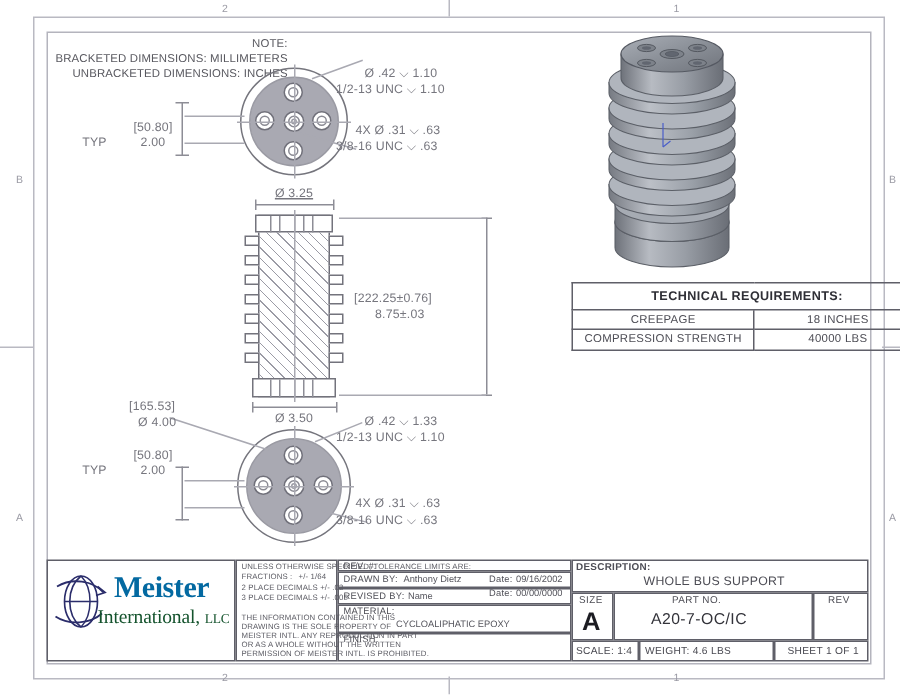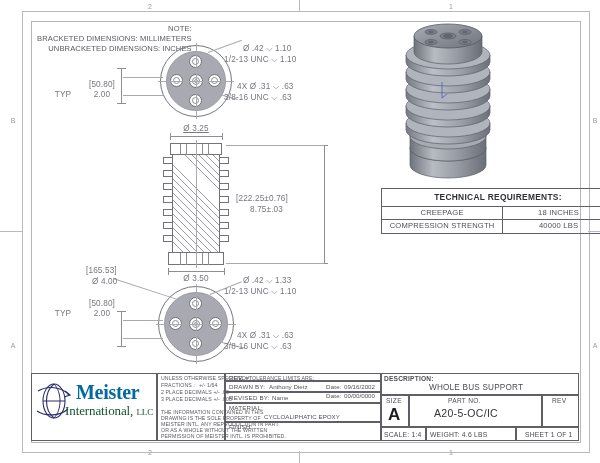--- a/index.html
+++ b/index.html
@@ -386,21 +386,21 @@
     <div class="tbl-lbl" style="left:198px;top:31px;">MATERIAL:</div>
     <div class="tbl-val" style="left:233px;top:40px;">CYCLOALIPHATIC EPOXY</div>
     <div class="tbl-lbl" style="left:198px;top:50px;">FINISH:</div>
 
     <div class="tbl-lbl bold" style="left:353px;top:2px;font-size:6.6px;">DESCRIPTION:</div>
     <div class="desc-val" style="left:398px;top:10px;">WHOLE BUS SUPPORT</div>
 
     <div class="hdr-sm" style="left:355px;top:24px;">SIZE</div>
     <div class="sizeA" style="left:357px;top:33px;">A</div>
     <div class="hdr-sm" style="left:417px;top:24px;">PART NO.</div>
-    <div class="part-val" style="left:403px;top:34px;">A20-5-OC/IC</div>
+    <div class="part-val" style="left:403px;top:34px;">A20-7-OC/IC</div>
     <div class="hdr-sm" style="left:521px;top:24px;">REV</div>
     <div class="hdr-sm" style="left:521px;top:38px;"></div>
 
     <div class="foot-sm" style="left:353px;top:58px;">SCALE: 1:4</div>
     <div class="foot-sm" style="left:399px;top:58px;">WEIGHT: 4.6 LBS</div>
     <div class="foot-sm" style="left:494px;top:58px;">SHEET 1 OF 1</div>
   </div>
 
   <div class="logo">
     <svg width="36" height="40" viewBox="0 0 36 40" style="position:absolute;left:0;top:4px;">

